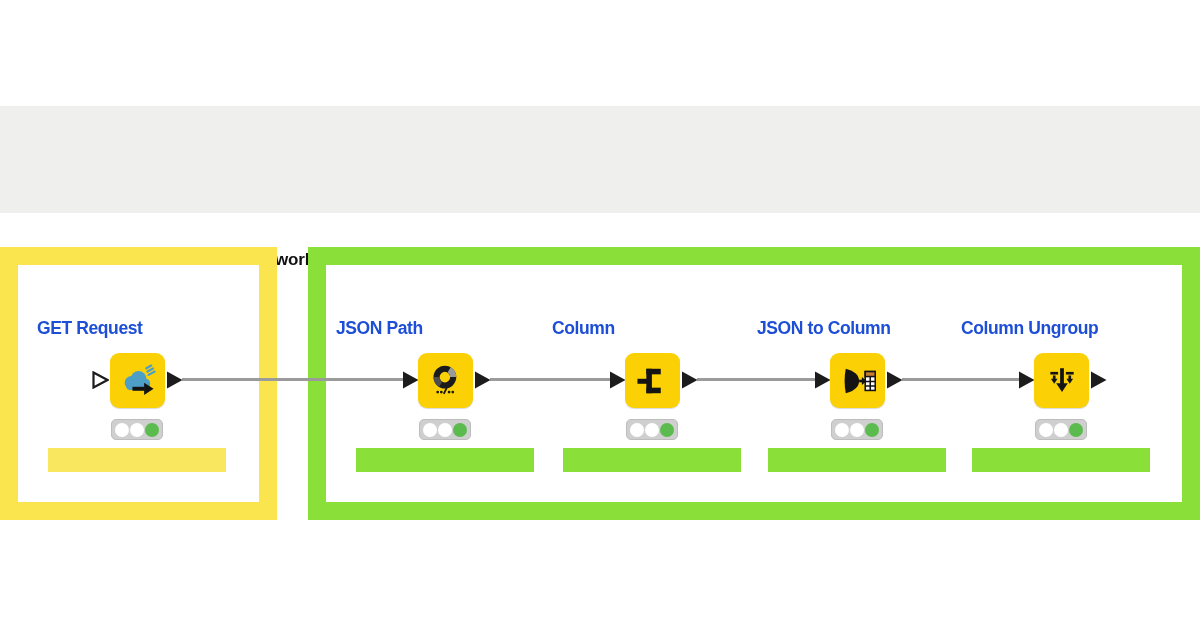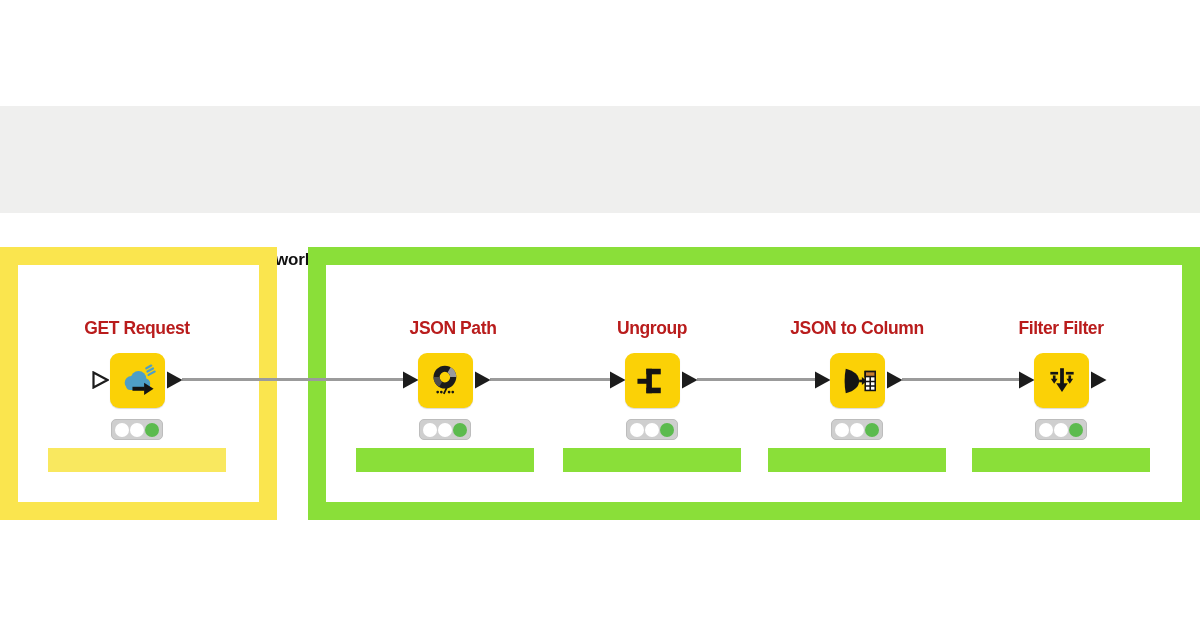--- a/index.html
+++ b/index.html
@@ -10,22 +10,22 @@
   .banner{position:absolute;left:0;top:106px;width:1200px;height:107px;background:#efefee;}
   .purpose-box{position:absolute;left:17px;top:124px;width:1166px;height:71px;background:#ffffff;}
   .purpose-text{position:absolute;left:23px;top:20px;font-size:17px;font-weight:bold;color:#111;letter-spacing:-0.2px;white-space:nowrap;}
 
   
   .annotation{position:absolute;top:247px;height:273px;background:#ffffff;box-sizing:border-box;}
   .annotation.yellow{left:0;width:277px;border:18px solid #fae54e;}
   .annotation.green{left:308px;width:892px;border:18px solid #8adf39;}
 
   
-  .node-label{position:absolute;top:318px;width:200px;text-align:center;font-size:17.5px;font-weight:bold;color:#b91c1c;letter-spacing:-0.4px;white-space:nowrap;}
-  .lbl-0{left:37px}.lbl-1{left:353px}.lbl-2{left:552px}.lbl-3{left:757px}.lbl-4{left:961px}
+  .node-label{position:absolute;top:318px;width:200px;text-align:left;font-size:17.5px;font-weight:bold;color:#1d4ed8;letter-spacing:-0.4px;white-space:nowrap;}
+  .lbl-0{left:37px}.lbl-1{left:336px}.lbl-2{left:552px}.lbl-3{left:757px}.lbl-4{left:961px}
 
   .node-icon{position:absolute;top:353px;width:55px;height:55px;background:#fbd106;border-radius:9px;display:flex;align-items:center;justify-content:center;box-shadow:0 1px 1px rgba(0,0,0,0.15);}
   .ico-0{left:110px}.ico-1{left:418px}.ico-2{left:625px}.ico-3{left:830px}.ico-4{left:1034px}
 
   .port{position:absolute;top:371px;width:17px;height:18px;}
   .edge{position:absolute;top:378px;height:3px;background:#9b9b9b;}
 
   .traffic{position:absolute;top:419px;width:52px;height:21px;background:#cfcfcf;border:1px solid #bdbdbd;border-radius:5px;box-sizing:border-box;display:flex;align-items:center;justify-content:space-between;padding:0 3px;}
   .tl-0{left:111px}.tl-1{left:419px}.tl-2{left:626px}.tl-3{left:831px}.tl-4{left:1035px}
   .dot{width:14px;height:14px;border-radius:50%;background:#e9e9e9;}
@@ -46,23 +46,23 @@
     <div class="purpose-box">
       <div class="purpose-text">Purpose: The purpose of this workflow is to demonstrate how to perform a GET request and parse the response</div>
     </div>
   </div>
 
   <div class="annotation yellow"></div>
   <div class="annotation green"></div>
 
   <div class="node-label lbl-0">GET Request</div>
   <div class="node-label lbl-1">JSON Path</div>
-  <div class="node-label lbl-2">Ungroup</div>
+  <div class="node-label lbl-2">Column</div>
   <div class="node-label lbl-3">JSON to Column</div>
-  <div class="node-label lbl-4">Filter Filter</div>
+  <div class="node-label lbl-4">Column Ungroup</div>
 
   <div class="edge" style="left:182px;width:221px;"></div>
   <div class="edge" style="left:490px;width:120px;"></div>
   <div class="edge" style="left:697px;width:118px;"></div>
   <div class="edge" style="left:902px;width:117px;"></div>
 
   <div class="port" style="left:92px;">
     <svg width="17" height="18" viewBox="0 0 17 18">
         <polygon points="1.5,1.5 15.5,9 1.5,16.5" fill="#ffffff" stroke="#1c1c1c" stroke-width="2.2"></polygon>
       </svg>

